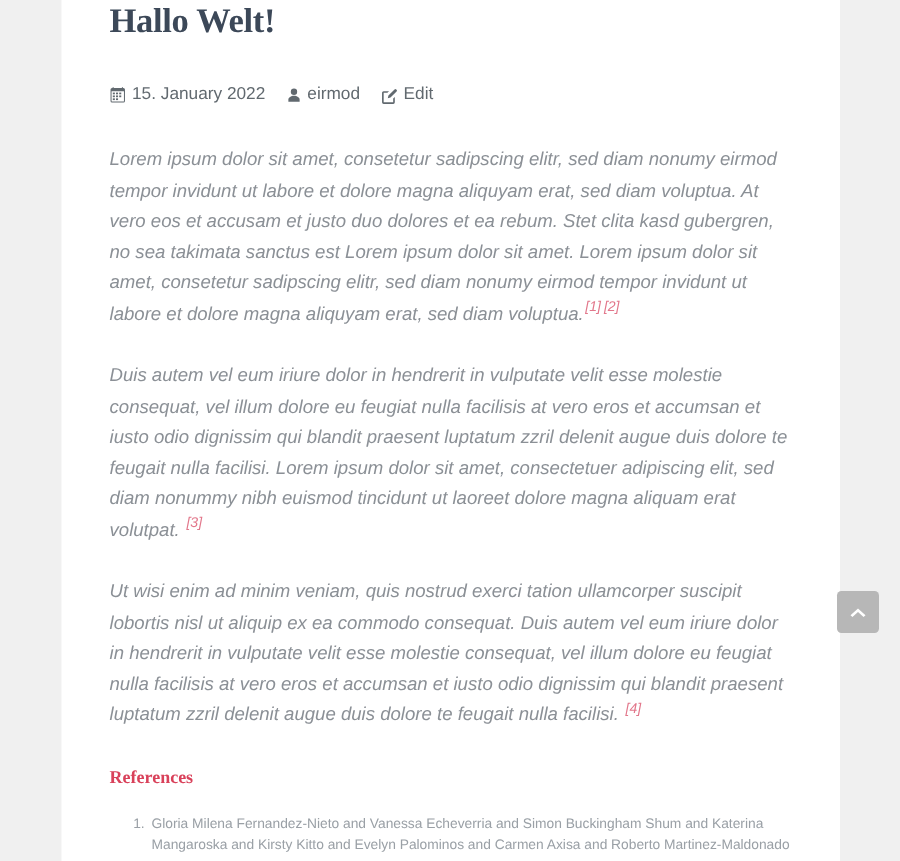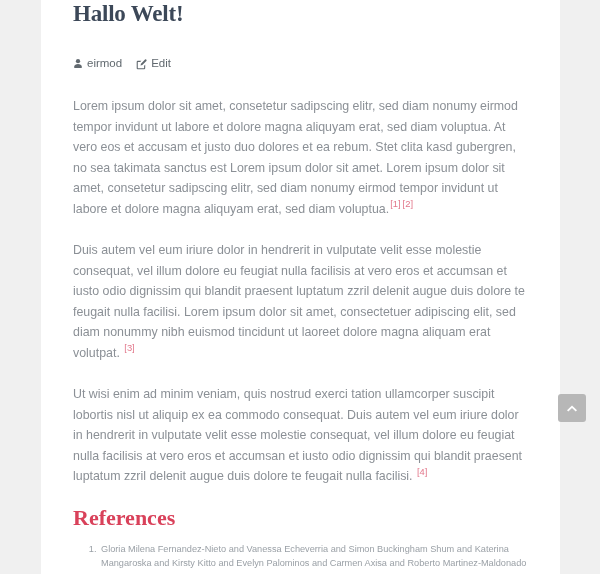--- a/index.html
+++ b/index.html
@@ -74,37 +74,38 @@
     margin-top: 26px;
   }
 
   .post-body p {
     margin: 0 0 21px 0;
     font-size: 12.4px;
     line-height: 20.5px;
     color: #8b9096;
     font-family: "Liberation Sans", sans-serif;
     text-align: left;
+    font-style: italic;
   }
 
   .cite {
     color: #e2778b;
     font-size: 9.4px;
     vertical-align: super;
     line-height: 0;
     text-decoration: none;
     padding-left: 1px;
   }
   .cite + .cite { padding-left: 2px; }
 
   .references-heading {
     margin: 4px 0 14px 0;
     font-family: "Liberation Serif", serif;
     font-weight: bold;
-    font-size: 22px;
+    font-size: 12px;
     line-height: 20px;
     color: #d9415a;
   }
 
   ol.ref-list {
     margin: 0;
     padding-left: 26px;
     list-style-type: decimal;
   }
   ol.ref-list > li {
@@ -148,20 +149,36 @@
 <body>
 
 <div class="page">
 
   <div class="content-card">
 
     <h1 class="post-title">Hallo Welt!</h1>
 
     <div class="post-meta">
 
+      <span class="meta-item">
+        <span class="mi">
+          <svg width="11" height="11" viewBox="0 0 16 16" fill="#61696f" aria-hidden="true">
+            <path d="M3.5 0a.5.5 0 0 1 .5.5V1h8V.5a.5.5 0 0 1 1 0V1h.5A1.5 1.5 0 0 1 15 2.5v11A1.5 1.5 0 0 1 13.5 15h-11A1.5 1.5 0 0 1 1 13.5v-11A1.5 1.5 0 0 1 2.5 1H3V.5a.5.5 0 0 1 .5-.5zM2 4v9.5a.5.5 0 0 0 .5.5h11a.5.5 0 0 0 .5-.5V4H2z"></path>
+            <rect x="3.2" y="5.4" width="2" height="1.7"></rect>
+            <rect x="6.3" y="5.4" width="2" height="1.7"></rect>
+            <rect x="9.4" y="5.4" width="2" height="1.7"></rect>
+            <rect x="3.2" y="8.2" width="2" height="1.7"></rect>
+            <rect x="6.3" y="8.2" width="2" height="1.7"></rect>
+            <rect x="9.4" y="8.2" width="2" height="1.7"></rect>
+            <rect x="3.2" y="11" width="2" height="1.7"></rect>
+            <rect x="6.3" y="11" width="2" height="1.7"></rect>
+          </svg>
+        </span>
+        <span class="mtxt">15. January 2022</span>
+      </span>
 
       <span class="meta-item">
         <span class="mi">
           <svg width="10" height="11" viewBox="0 0 16 16" fill="#61696f" aria-hidden="true">
             <circle cx="8" cy="4.2" r="3.4"></circle>
             <path d="M8 8.6c-3.2 0-6 1.8-6 4.2V15h12v-2.2c0-2.4-2.8-4.2-6-4.2z"></path>
           </svg>
         </span>
         <span class="mtxt">eirmod</span>
       </span>

